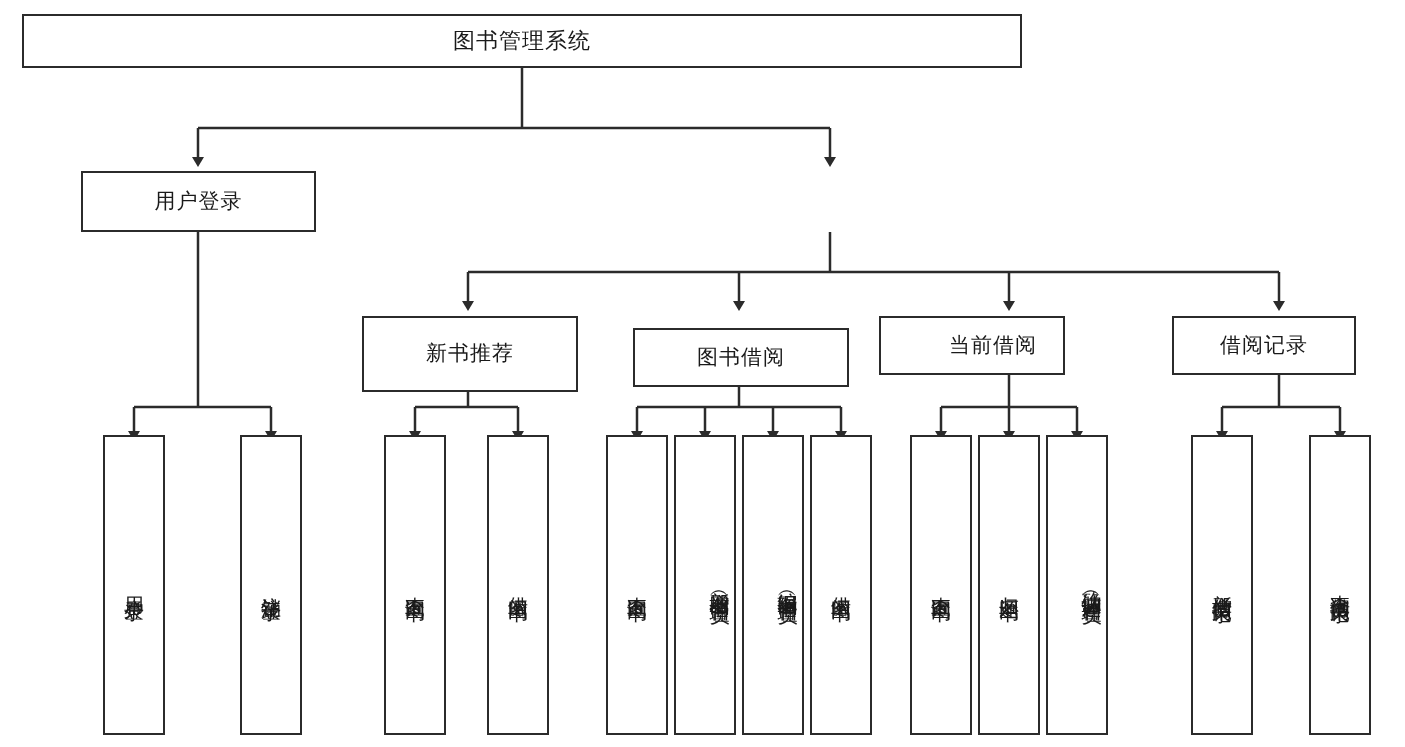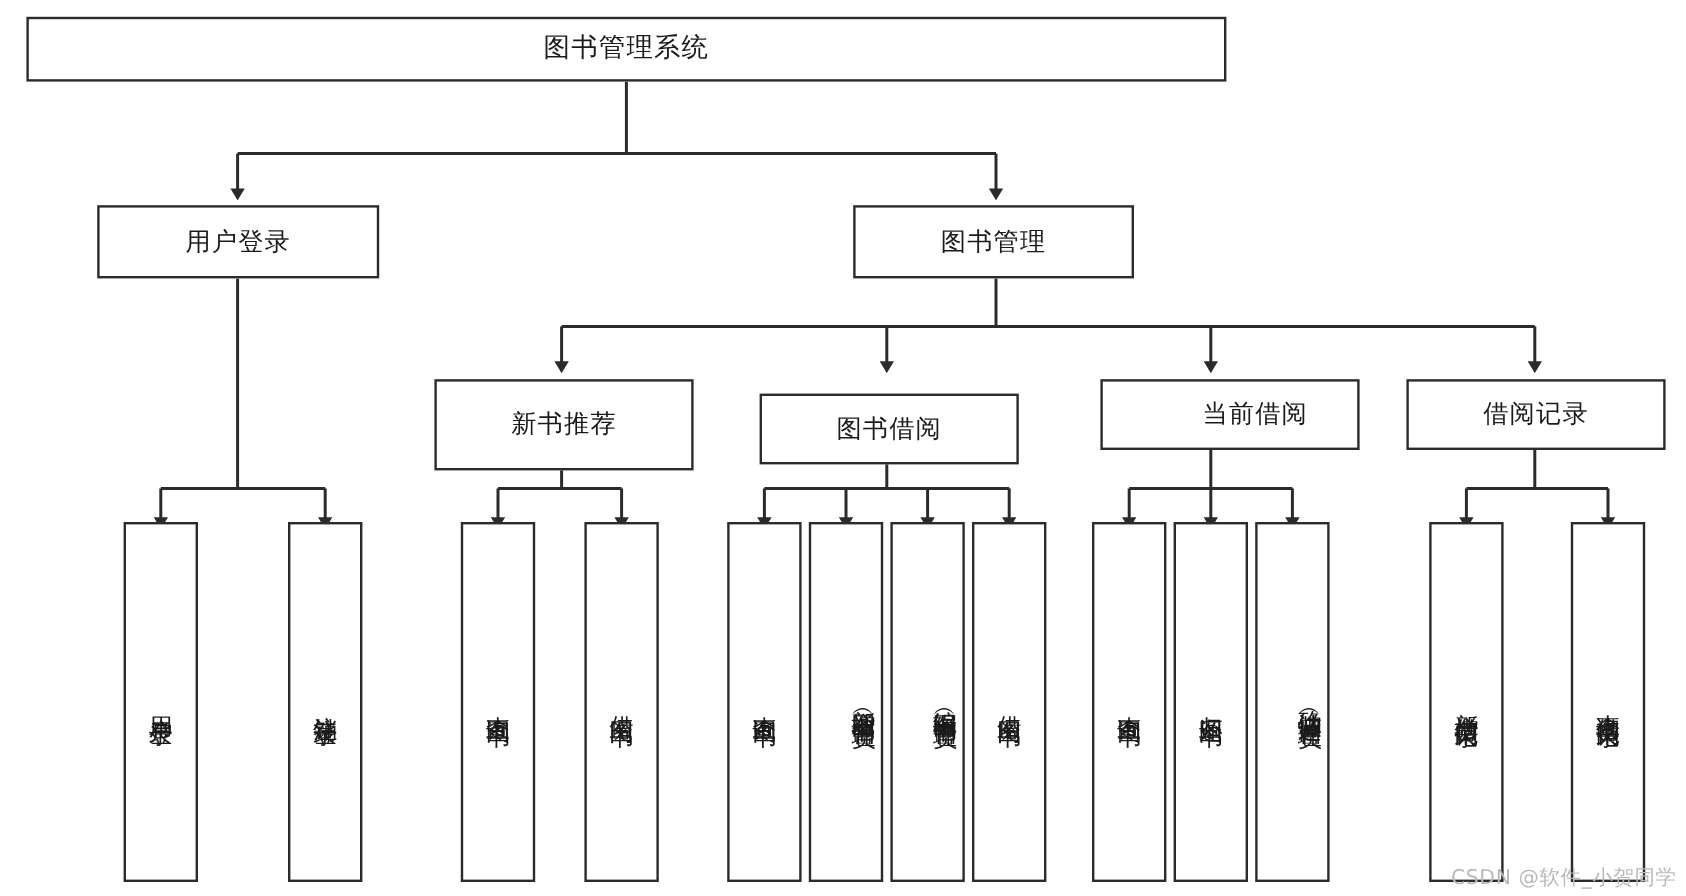--- a/index.html
+++ b/index.html
@@ -127,34 +127,31 @@
     </g>
   </svg>
 
   <div class="node horiz root" style="left:22px; top:14px; width:1000px; height:54px;">
     <span class="node-label">图书管理系统</span>
   </div>
 
   <div class="node horiz" style="left:81px; top:171px; width:235px; height:61px;">
     <span class="node-label">用户登录</span>
   </div>
-  <div class="node horiz" style="left:711px; top:171px; width:234px; height:61px;">
-    <span class="node-label">图书管理</span>
-  </div>
 
   <div class="node horiz" style="left:362px; top:316px; width:216px; height:76px;">
     <span class="node-label">新书推荐</span>
   </div>
   <div class="node horiz" style="left:633px; top:328px; width:216px; height:59px;">
     <span class="node-label">图书借阅</span>
   </div>
-  <div class="node horiz" style="left:917px; top:316px; width:216px; height:59px;padding-left:48px;">
+  <div class="node horiz" style="left:879px; top:316px; width:186px; height:59px;padding-left:48px;">
     <span class="node-label">当前借阅</span>
   </div>
-  <div class="node horiz" style="left:1172px; top:316px; width:216px; height:59px;">
+  <div class="node horiz" style="left:1172px; top:316px; width:184px; height:59px;">
     <span class="node-label">借阅记录</span>
   </div>
 
   <div class="node vert" style="left:103px; top:435px; width:62px; height:300px;">
     <span class="node-label">用户登录</span>
   </div>
   <div class="node vert" style="left:240px; top:435px; width:62px; height:300px;">
     <span class="node-label">注销登录</span>
   </div>
 
@@ -188,15 +185,14 @@
     <span class="node-label">确认归还（管理员）</span>
   </div>
 
   <div class="node vert" style="left:1191px; top:435px; width:62px; height:300px;">
     <span class="node-label">新增借阅记录</span>
   </div>
   <div class="node vert" style="left:1309px; top:435px; width:62px; height:300px;">
     <span class="node-label">查询借阅记录</span>
   </div>
 
-  <div id="watermark">CSDN @软件_小贺同学</div>
 
 </div>
 
 </body></html>

